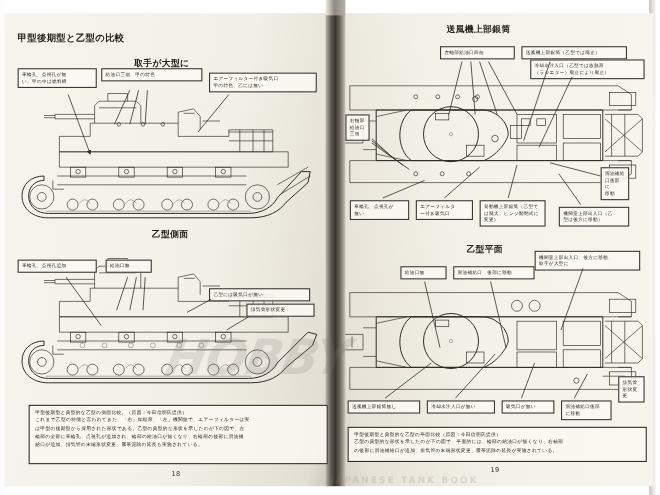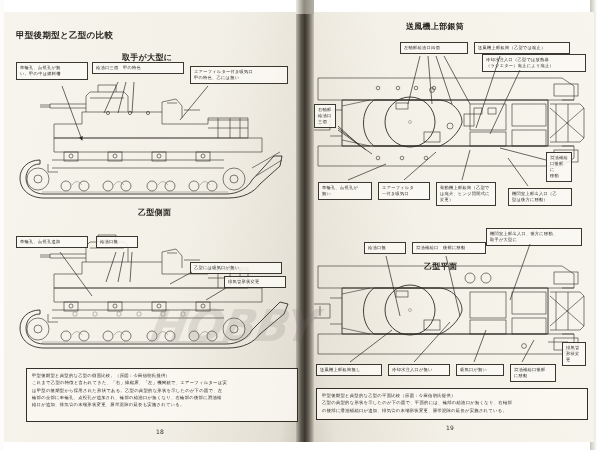--- a/index.html
+++ b/index.html
@@ -252,21 +252,21 @@
 
   <div class="caption jp" style="left:26px;top:368px;width:272px;height:54px;">甲型後期型と典型的な乙型の側面比較。（原図：今田信明氏提供）
 これまで乙型の特徴と言われてきた、「右」操縦席、「左」機関銃で、エアーフィルターは実
 は甲型の後期型から採用された形状である。乙型の典型的な形状を示したのが下の図で、左
 輪部の全部に車輪孔、点視孔が追加され、輪部の給油口が無くなり、右輪部の後部に滑油補
 給口が追加、排気管の末端形状変更、履帯泥除の延長も実施されている。</div>
 
   <div class="pagenum jp" style="left:140px;top:428px;">18</div>
 
   <div class="fig-title jp" style="left:406px;top:22px;">送風機上部銀筒</div>
-  <div class="fig-title jp" style="left:424px;top:222px;margin-top:40px;">乙型平面</div>
+  <div class="fig-title jp" style="left:424px;top:222px;">乙型平面</div>
 
   <svg class="draw" style="left:312px;top:70px;width:282px;height:110px;" viewBox="0 0 282 110">
 
     <path class="ln" d="M6 8 L250 8 L262 16 L262 30 L250 30"></path>
     <path class="ln" d="M6 8 L6 30"></path>
     <path class="ln" d="M6 96 L250 96 L262 88 L262 76 L250 76"></path>
     <path class="ln" d="M6 96 L6 76"></path>
     <path class="ln" d="M6 30 L262 30 M6 76 L262 76"></path>
 
     <path class="ln2" d="M30 30 L30 76 L236 76 L236 30 Z"></path>
@@ -427,14 +427,15 @@
       <path d="M522 362 L534 340"></path>
     </g>
     <defs>
       <marker id="ah" markerWidth="6" markerHeight="6" refX="5" refY="3" orient="auto">
         <path d="M0,0 L6,3 L0,6 z" fill="#2d2a25"></path>
       </marker>
     </defs>
   </svg>
 
   <div class="watermark">HOBBY</div>
+  <div class="watermark2">JAPANESE TANK BOOK</div>
 
 </div>
 
 </body></html>

